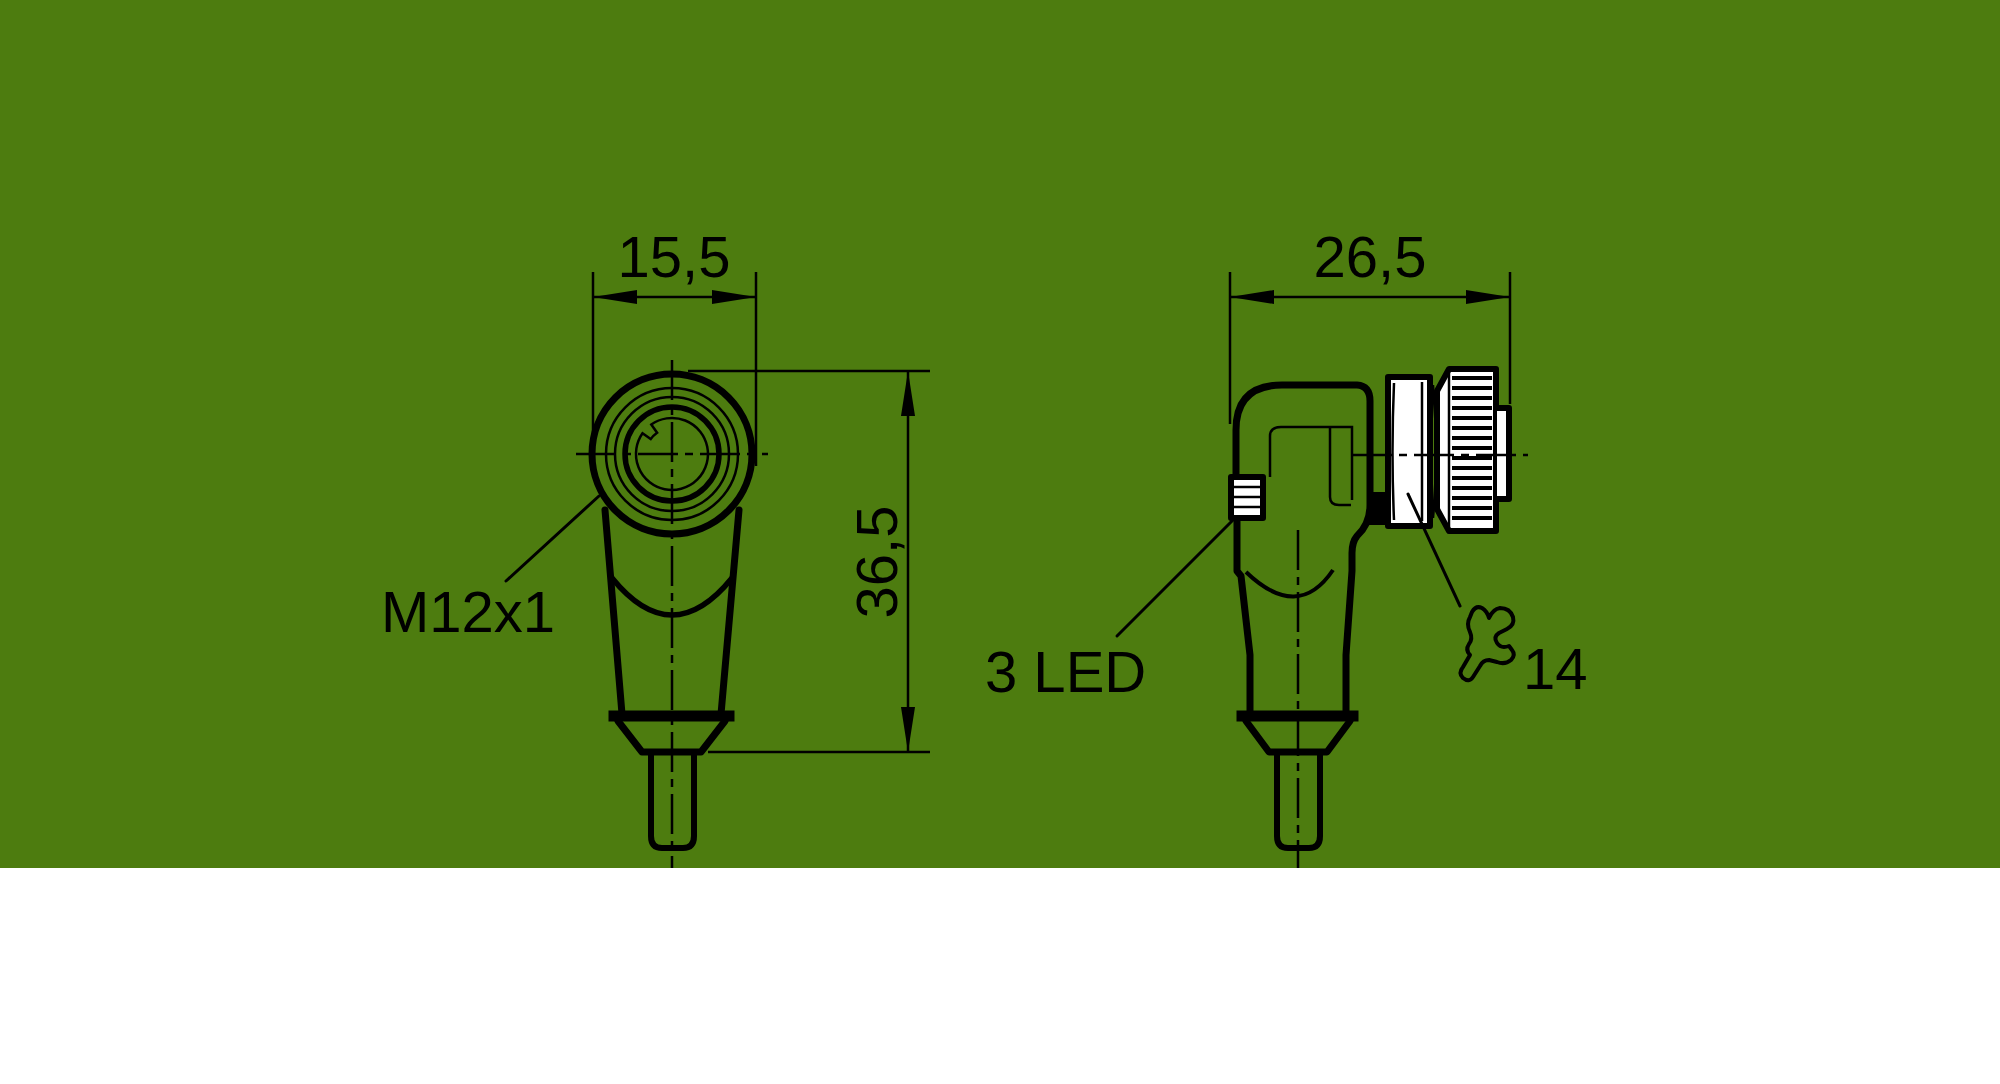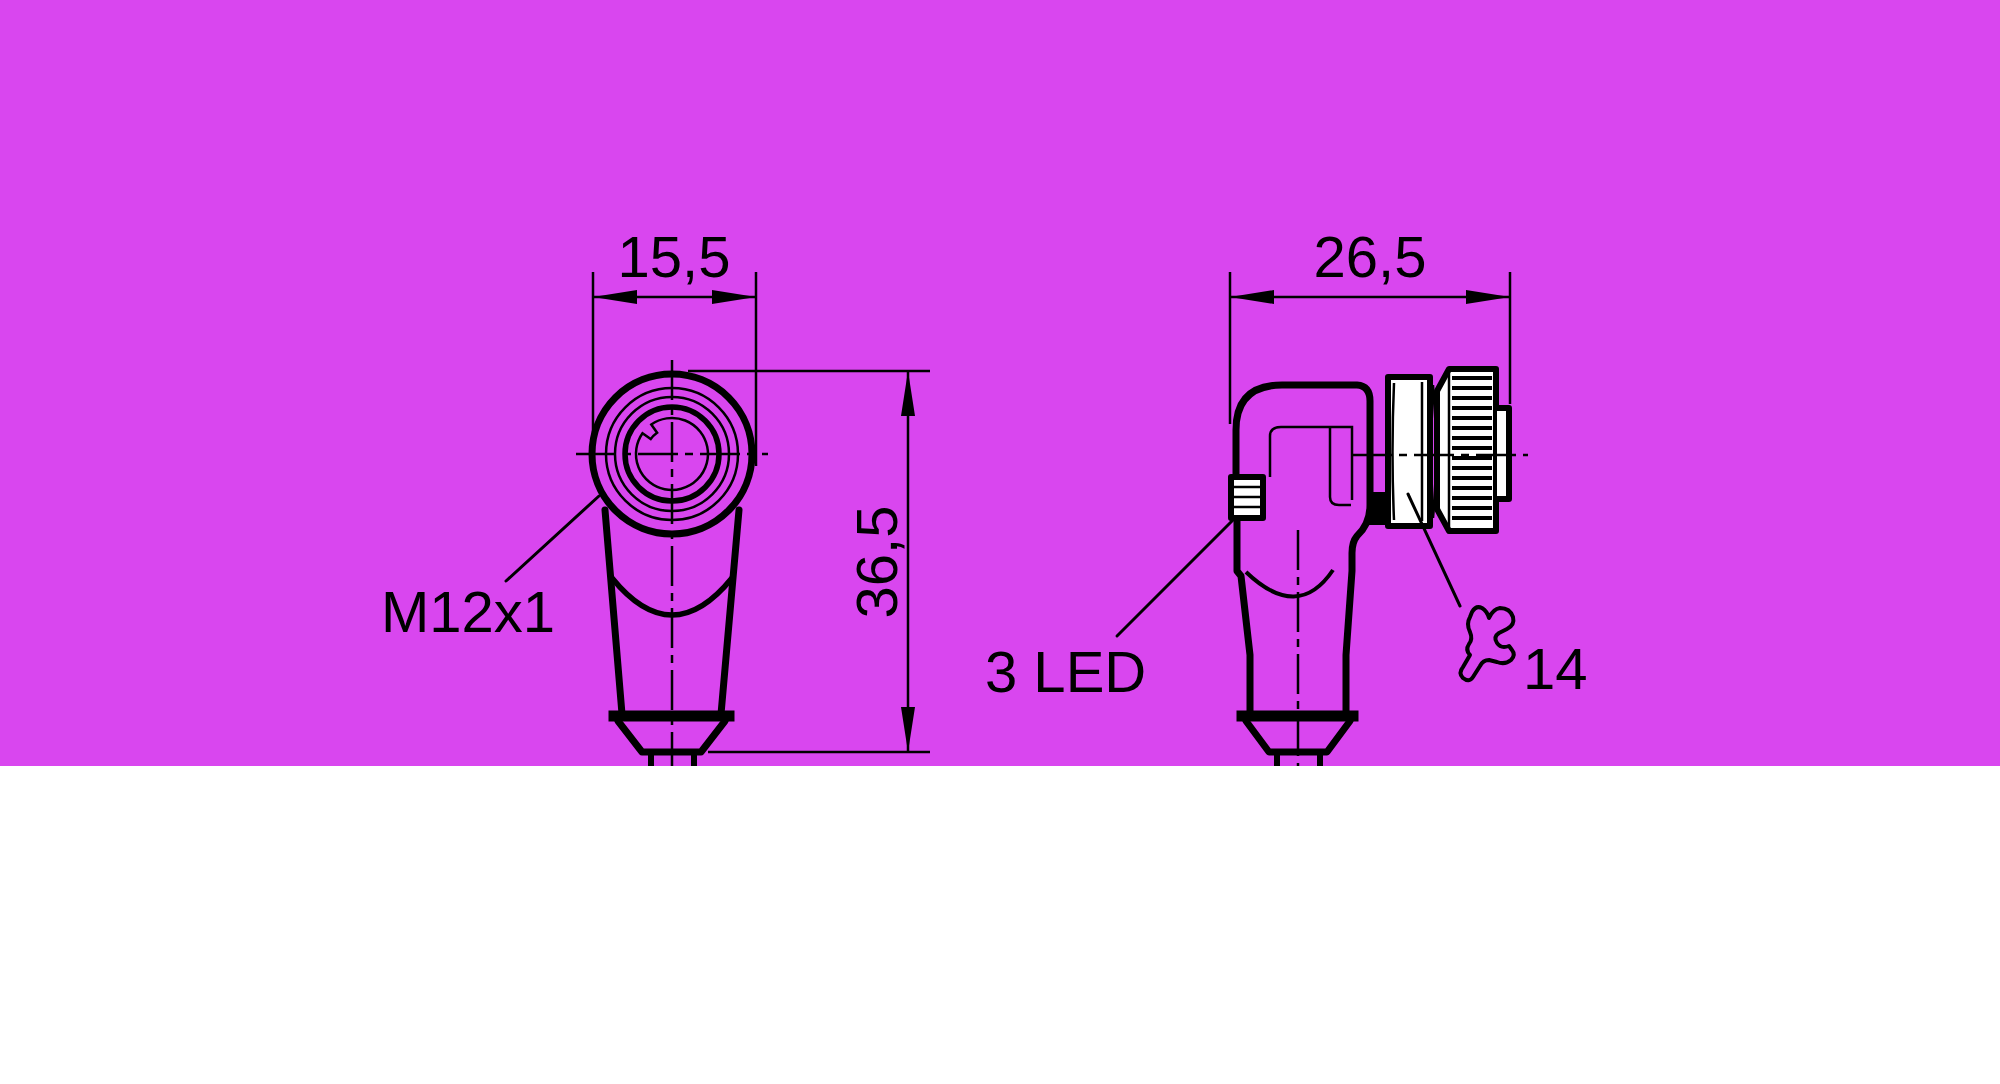--- a/index.html
+++ b/index.html
@@ -1,16 +1,16 @@
 <!DOCTYPE html>
 <html><head>
 <meta charset="utf-8">
 <style>
   html,body{margin:0;padding:0;background:#ffffff;}
-  .stage{width:2000px;height:766px;background:#d946ef;position:relative;overflow:hidden;text-align:center;}
+  .stage{width:2000px;height:868px;background:#4d7c0f;position:relative;overflow:hidden;text-align:center;}
   svg{display:block;}
   
   .bold   {stroke:#000;stroke-width:7;fill:none;stroke-linecap:round;stroke-linejoin:round;}
   .bold6  {stroke:#000;stroke-width:6;fill:none;stroke-linecap:round;stroke-linejoin:round;}
   .bold55 {stroke:#000;stroke-width:5.5;fill:none;stroke-linecap:round;}
   .bar    {stroke:#000;stroke-width:11;fill:none;stroke-linecap:square;}
   .thin   {stroke:#000;stroke-width:2.5;fill:none;}
   .thin4  {stroke:#000;stroke-width:4;fill:none;}
   .leader {stroke:#000;stroke-width:3;fill:none;stroke-linecap:round;}
   .center {stroke:#000;stroke-width:2.5;fill:none;stroke-dasharray:40 7 8 7;}

